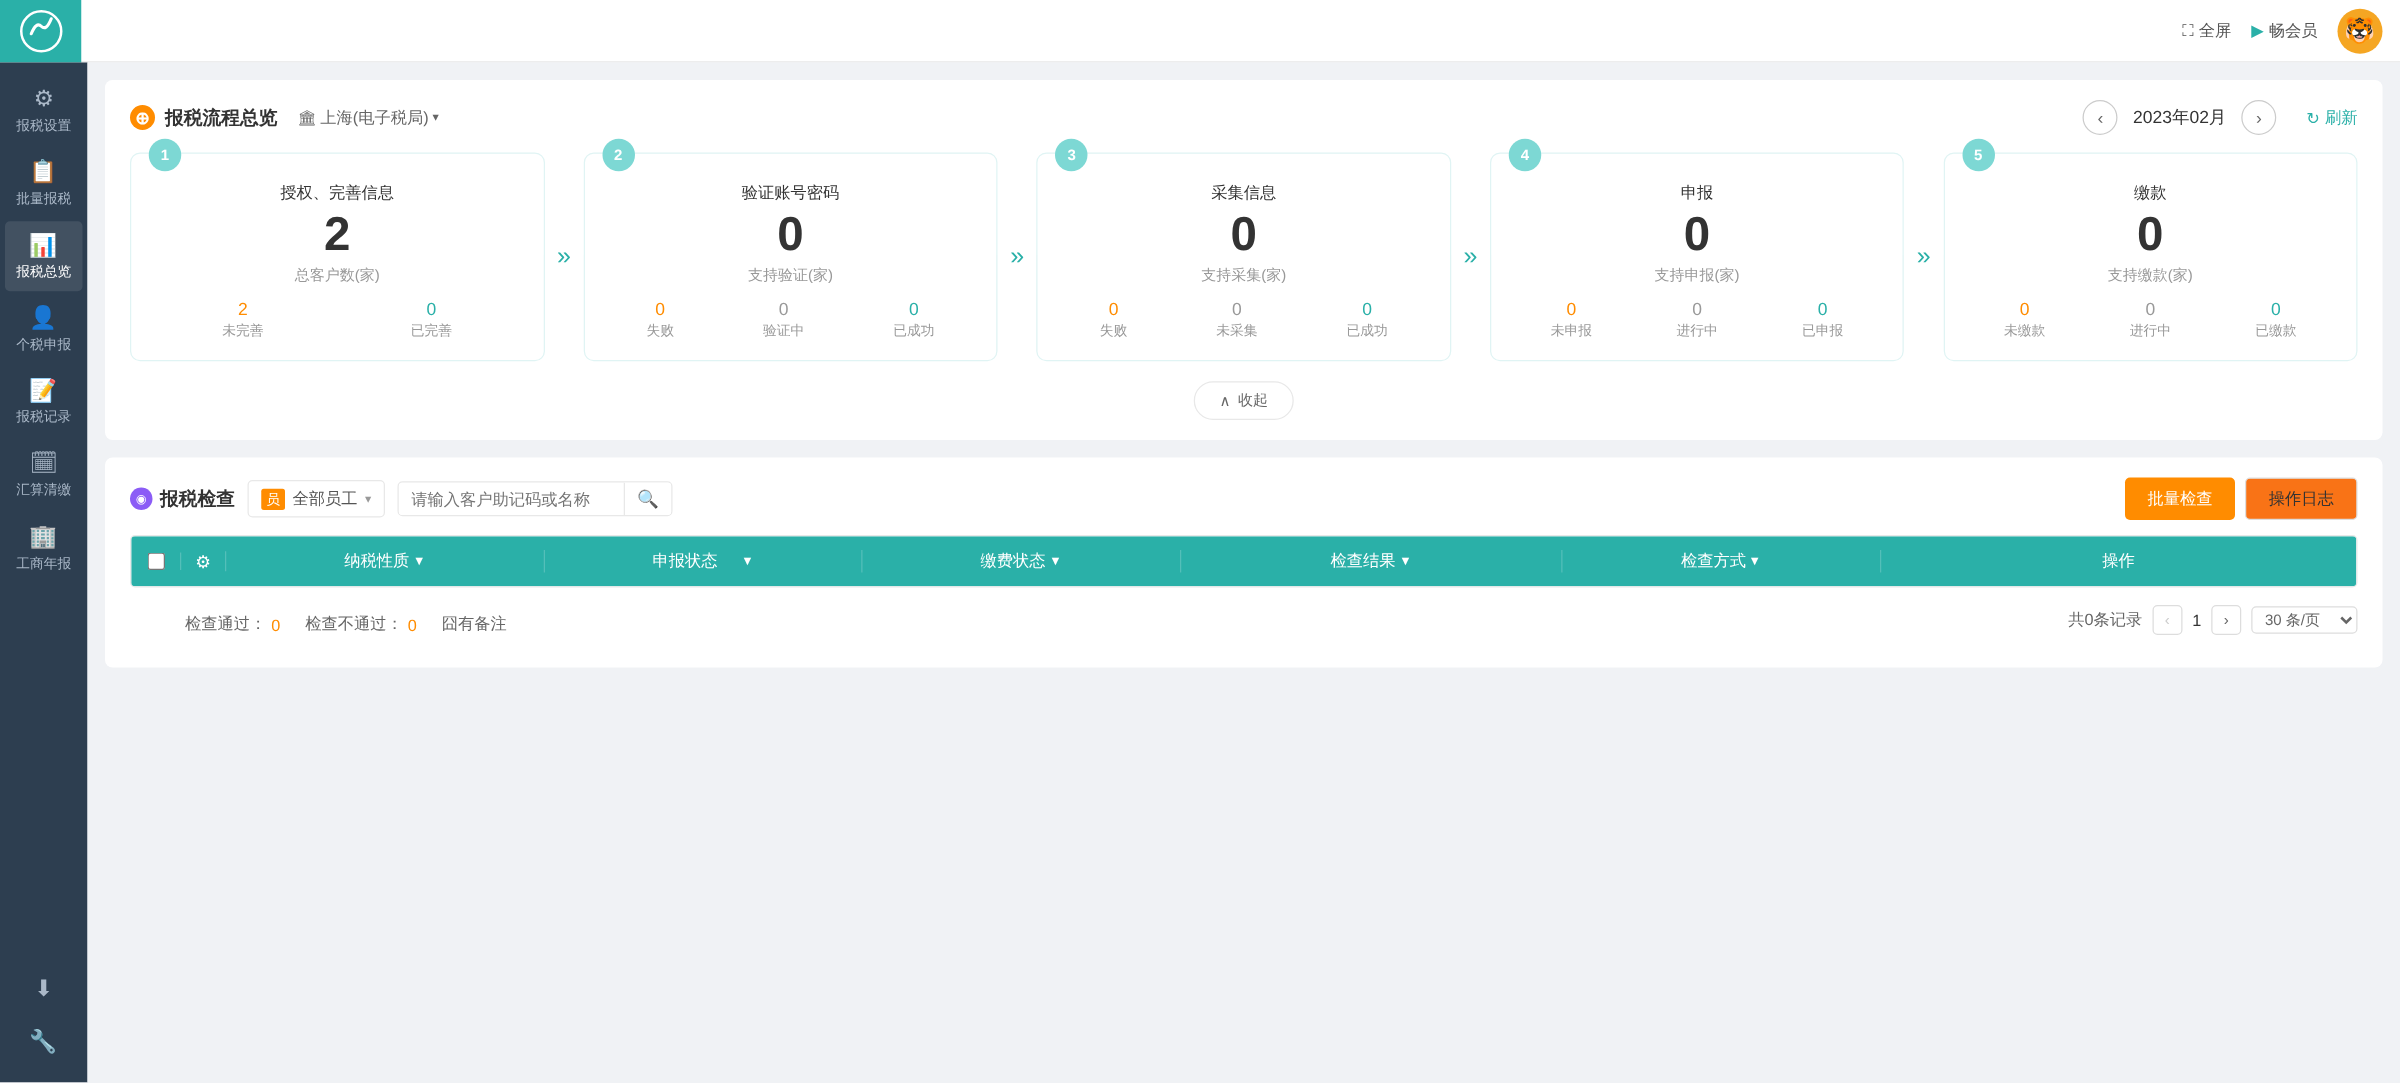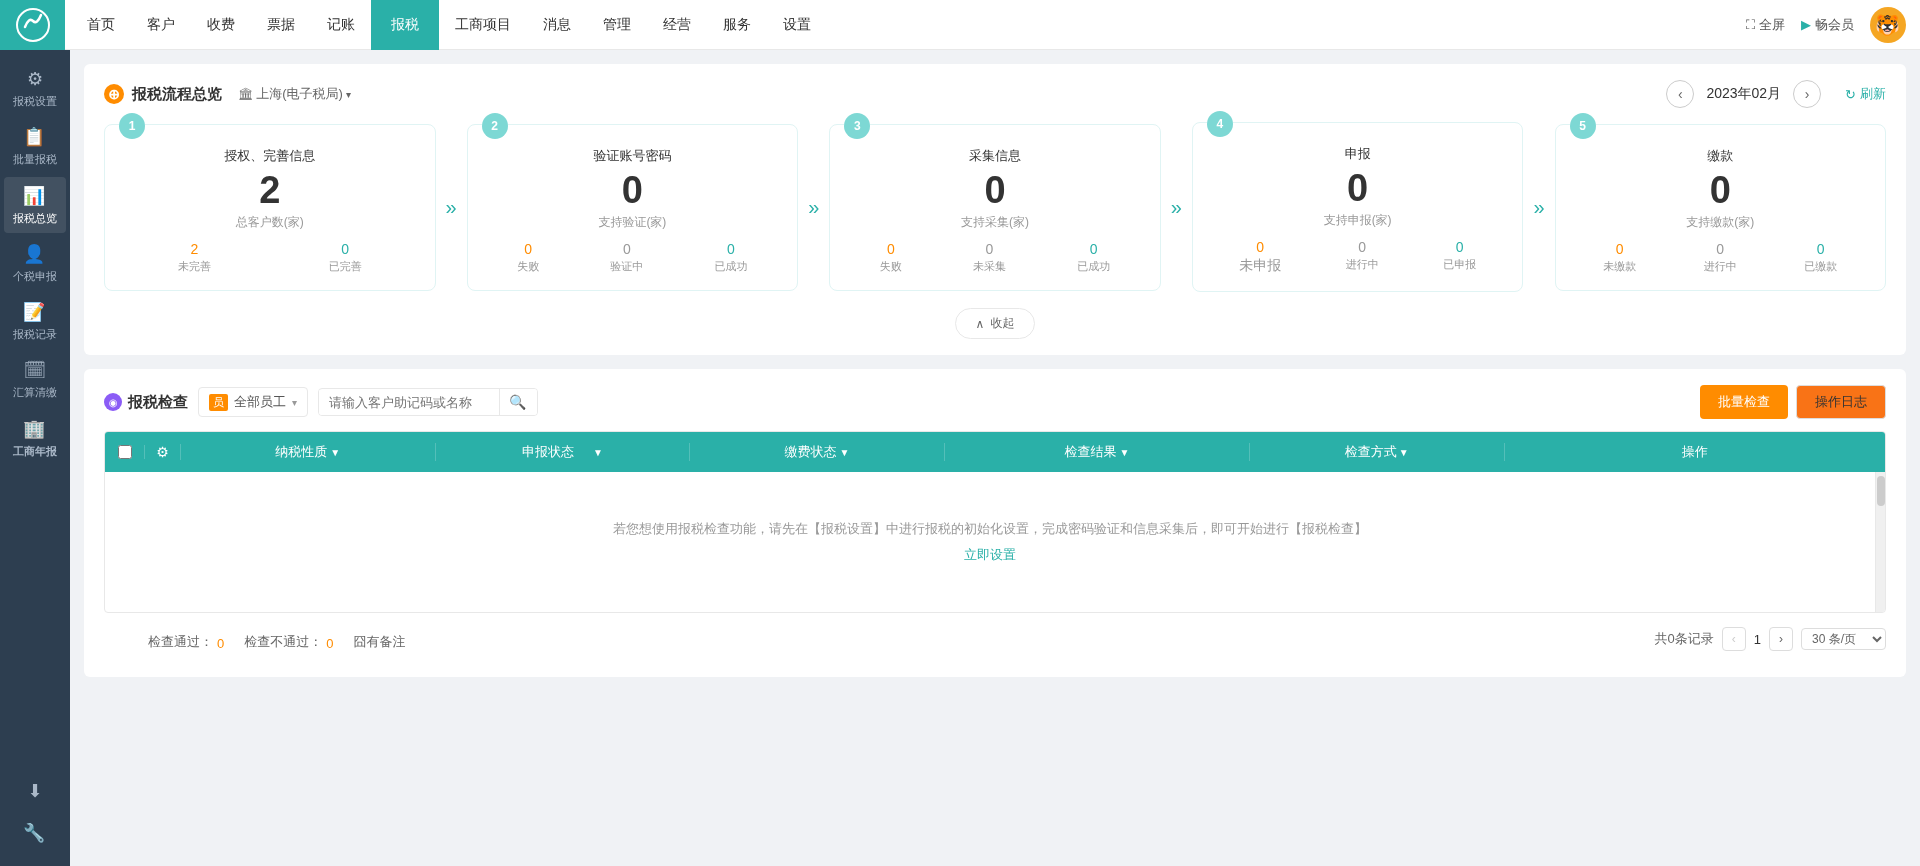--- a/index.html
+++ b/index.html
@@ -8,34 +8,20 @@
 </head>
 <body>
 
 <div style="display:flex;align-items:center;background:#fff;height:50px;border-bottom:1px solid #e8e8e8;">
   <div style="width:65px;height:50px;background:#2ab0a8;display:flex;align-items:center;justify-content:center;flex-shrink:0;">
     <svg width="36" height="36" viewBox="0 0 36 36">
       <circle cx="18" cy="18" r="16" fill="none" stroke="#fff" stroke-width="2"></circle>
       <path d="M10 20 Q14 10 18 14 Q22 18 26 8" stroke="#fff" stroke-width="2.5" fill="none" stroke-linecap="round"></path>
     </svg>
   </div>
-  <div style="display:flex;align-items:center;flex:1;padding-left:6px;">
-    <div style="padding:0 16px;height:50px;display:flex;align-items:center;cursor:pointer;font-size:14px;color:#333;">首页</div>
-    <div style="padding:0 16px;height:50px;display:flex;align-items:center;cursor:pointer;font-size:14px;color:#333;">客户</div>
-    <div style="padding:0 16px;height:50px;display:flex;align-items:center;cursor:pointer;font-size:14px;color:#333;">收费</div>
-    <div style="padding:0 16px;height:50px;display:flex;align-items:center;cursor:pointer;font-size:14px;color:#333;">票据</div>
-    <div style="padding:0 16px;height:50px;display:flex;align-items:center;cursor:pointer;font-size:14px;color:#333;">记账</div>
-    <div style="padding:0 20px;height:50px;display:flex;align-items:center;cursor:pointer;font-size:14px;color:#fff;background:#2ab0a8;">报税</div>
-    <div style="padding:0 16px;height:50px;display:flex;align-items:center;cursor:pointer;font-size:14px;color:#333;">工商项目</div>
-    <div style="padding:0 16px;height:50px;display:flex;align-items:center;cursor:pointer;font-size:14px;color:#333;">消息</div>
-    <div style="padding:0 16px;height:50px;display:flex;align-items:center;cursor:pointer;font-size:14px;color:#333;">管理</div>
-    <div style="padding:0 16px;height:50px;display:flex;align-items:center;cursor:pointer;font-size:14px;color:#333;">经营</div>
-    <div style="padding:0 16px;height:50px;display:flex;align-items:center;cursor:pointer;font-size:14px;color:#333;">服务</div>
-    <div style="padding:0 16px;height:50px;display:flex;align-items:center;cursor:pointer;font-size:14px;color:#333;">设置</div>
-  </div>
   <div style="display:flex;align-items:center;gap:16px;padding-right:14px;margin-left:auto;">
     <div style="display:flex;align-items:center;gap:4px;color:#555;cursor:pointer;font-size:13px;">
       <span>⛶</span>
       <span>全屏</span>
     </div>
     <div style="display:flex;align-items:center;gap:4px;color:#555;cursor:pointer;font-size:13px;">
       <span style="color:#2ab0a8;">▶</span>
       <span>畅会员</span>
     </div>
     <div style="width:36px;height:36px;background:#f5a623;border-radius:50%;display:flex;align-items:center;justify-content:center;cursor:pointer;">
@@ -66,21 +52,21 @@
     <div style="display:flex;flex-direction:column;align-items:center;justify-content:center;width:62px;padding:8px 4px;cursor:pointer;color:#aab8c8;font-size:11px;gap:4px;border-radius:4px;">
       <span style="font-size:18px;">📝</span>
       <span style="text-align:center;line-height:1.3;">报税记录</span>
     </div>
     <div style="display:flex;flex-direction:column;align-items:center;justify-content:center;width:62px;padding:8px 4px;cursor:pointer;color:#aab8c8;font-size:11px;gap:4px;border-radius:4px;">
       <span style="font-size:18px;">🗓</span>
       <span style="text-align:center;line-height:1.3;">汇算清缴</span>
     </div>
     <div style="display:flex;flex-direction:column;align-items:center;justify-content:center;width:62px;padding:8px 4px;cursor:pointer;color:#aab8c8;font-size:11px;gap:4px;border-radius:4px;">
       <span style="font-size:18px;">🏢</span>
-      <span style="text-align:left;line-height:1.3;font-weight:bold;">工商年报</span>
+      <span style="text-align:left;line-height:1.3;">工商年报</span>
     </div>
     <div style="margin-top:auto;display:flex;flex-direction:column;align-items:center;gap:4px;padding-bottom:14px;">
       <div style="display:flex;flex-direction:column;align-items:center;justify-content:center;width:62px;padding:8px 4px;cursor:pointer;color:#aab8c8;font-size:11px;gap:4px;border-radius:4px;">
         <span style="font-size:18px;">⬇</span>
       </div>
       <div style="display:flex;flex-direction:column;align-items:center;justify-content:center;width:62px;padding:8px 4px;cursor:pointer;color:#aab8c8;font-size:11px;gap:4px;border-radius:4px;">
         <span style="font-size:18px;">🔧</span>
       </div>
     </div>
   </div>
@@ -175,21 +161,21 @@
         <div style="padding:0 10px;color:#2ab0a8;font-size:20px;">»</div>
 
         <div style="flex:1;border:1px solid #e0f4f4;border-radius:8px;padding:16px 14px;position:relative;min-height:150px;">
           <div style="position:absolute;top:-12px;left:14px;width:26px;height:26px;background:#7dd8d4;border-radius:50%;display:flex;align-items:center;justify-content:center;color:#fff;font-size:12px;font-weight:bold;">4</div>
           <div style="font-size:13px;color:#333;text-align:center;margin-top:6px;margin-bottom:4px;">申报</div>
           <div style="font-size:38px;font-weight:bold;color:#333;text-align:center;margin:2px 0;">0</div>
           <div style="font-size:12px;color:#999;text-align:center;margin-bottom:10px;">支持申报(家)</div>
           <div style="display:flex;justify-content:space-around;">
             <div style="display:flex;flex-direction:column;align-items:center;gap:2px;">
               <span style="font-size:14px;font-weight:500;color:#ff8c00;">0</span>
-              <span style="font-size:14px;color:#999;">未申报</span>
+              <span style="font-size:11px;color:#999;">未申报</span>
             </div>
             <div style="display:flex;flex-direction:column;align-items:center;gap:2px;">
               <span style="font-size:14px;font-weight:500;color:#999;">0</span>
               <span style="font-size:11px;color:#999;">进行中</span>
             </div>
             <div style="display:flex;flex-direction:column;align-items:center;gap:2px;">
               <span style="font-size:14px;font-weight:500;color:#2ab0a8;">0</span>
               <span style="font-size:11px;color:#999;">已申报</span>
             </div>
           </div>
@@ -272,30 +258,20 @@
             <span>检查结果</span>
             <span style="font-size:10px;">▼</span>
           </div>
           <div style="flex:1;display:flex;align-items:center;justify-content:center;gap:2px;border-right:1px solid rgba(255,255,255,0.2);font-size:13px;cursor:pointer;">
             <span>检查方式</span>
             <span style="font-size:10px;">▼</span>
           </div>
           <div style="flex:1.5;display:flex;align-items:center;justify-content:center;font-size:13px;">操作</div>
         </div>
 
-        <div style="position:relative;min-height:140px;display:flex;">
-          <div style="flex:1;display:flex;flex-direction:column;align-items:center;justify-content:center;min-height:140px;color:#999;font-size:13px;gap:8px;padding:20px;">
-            <span>若您想使用报税检查功能，请先在【报税设置】中进行报税的初始化设置，完成密码验证和信息采集后，即可开始进行【报税检查】</span>
-            <span style="color:#2ab0a8;cursor:pointer;font-size:13px;">立即设置</span>
-          </div>
-
-          <div style="width:10px;background:#f0f0f0;border-left:1px solid #e8e8e8;display:flex;flex-direction:column;">
-            <div style="width:8px;height:30px;background:#ccc;border-radius:4px;margin:2px auto;margin-top:4px;"></div>
-          </div>
-        </div>
       </div>
 
       <div style="display:flex;align-items:flex-end;padding:10px 0;color:#666;font-size:13px;gap:4px;margin-top:4px;margin-left:44px;">
         <span>检查通过：</span>
         <span style="color:#ff8c00;cursor:pointer;">0</span>
         <span style="margin-left:12px;"></span>
         <span>检查不通过：</span>
         <span style="color:#ff8c00;cursor:pointer;">0</span>
         <span style="margin-left:12px;"></span>
         <span>囧有备注</span>

